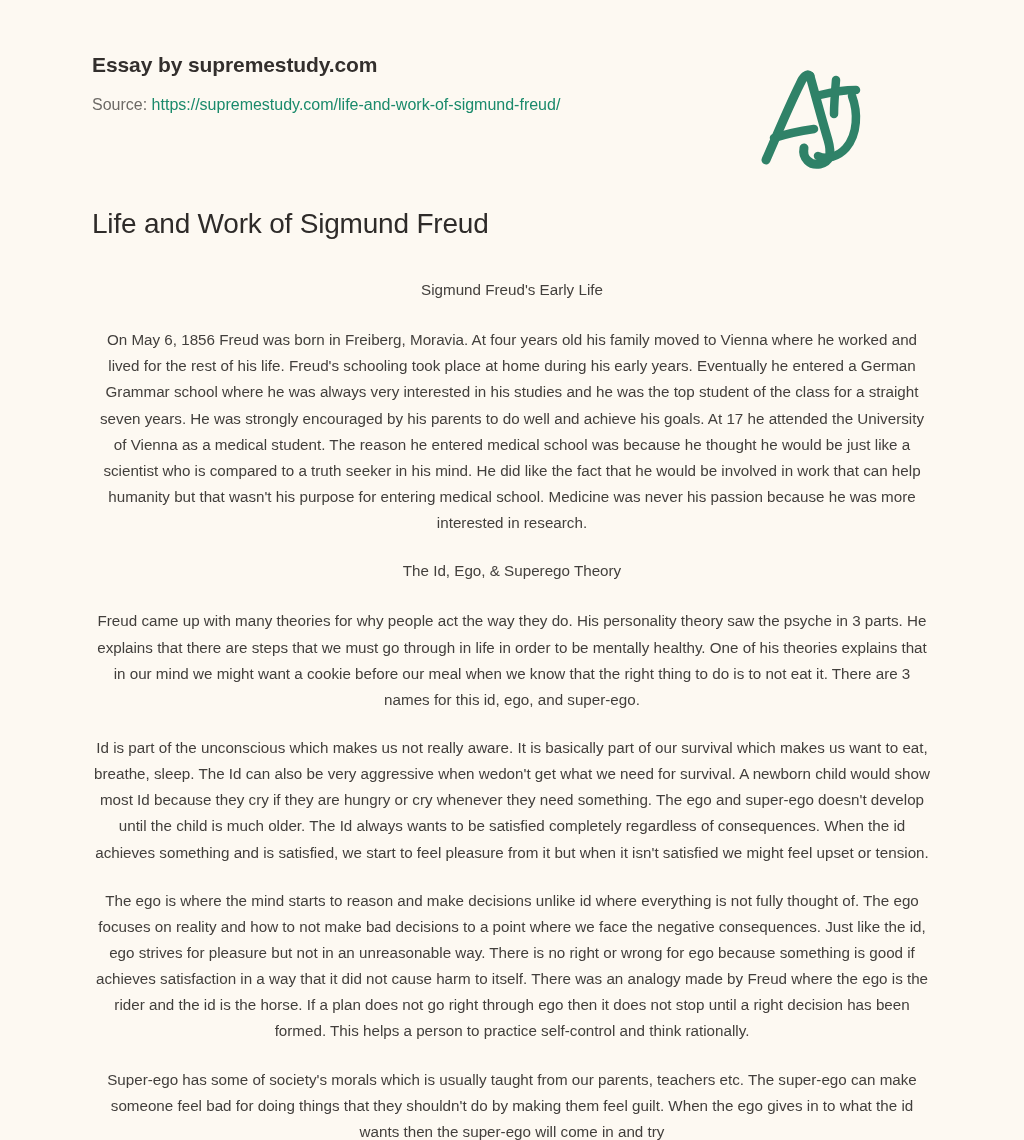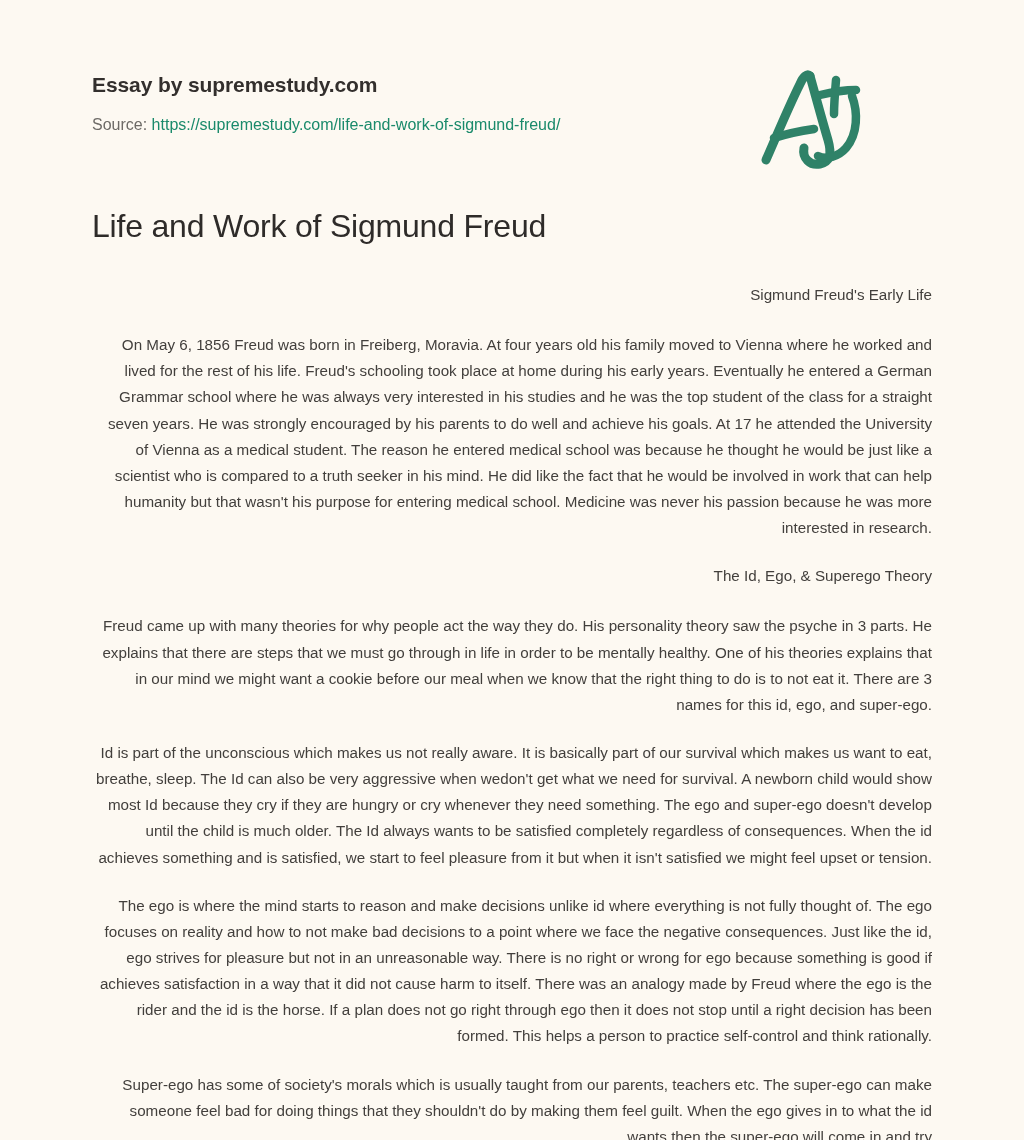--- a/index.html
+++ b/index.html
@@ -21,21 +21,21 @@
     position: relative;
     width: 1024px;
     height: 1140px;
     box-sizing: border-box;
     padding: 0 92px;
   }
 
   
   .header {
     position: relative;
-    padding-top: 72px;
+    padding-top: 52px;
     height: 118px;
     box-sizing: border-box;
   }
 
   .brand-line {
     font-size: 21px;
     font-weight: bold;
     letter-spacing: -0.1px;
     color: #332f2d;
     line-height: 1.2;
@@ -72,35 +72,35 @@
     width: 100%;
     height: 100%;
   }
 
   
   .article {
     padding-top: 88px;
   }
 
   .article-title {
-    font-size: 32px;
+    font-size: 28px;
     font-weight: normal;
     letter-spacing: -0.2px;
     color: #2e2b29;
     margin: 0 0 36px 0;
     line-height: 1.25;
   }
 
   .body-text p {
     font-size: 15.2px;
     line-height: 1.72;
     color: #423f3c;
     margin: 0 0 22px 0;
     max-width: 840px;
-    text-align: right;
+    text-align: center;
   }
 
   .body-text p.section-label {
     margin-bottom: 24px;
   }
 
   .body-text p:last-child {
     margin-bottom: 0;
   }
 </style>

